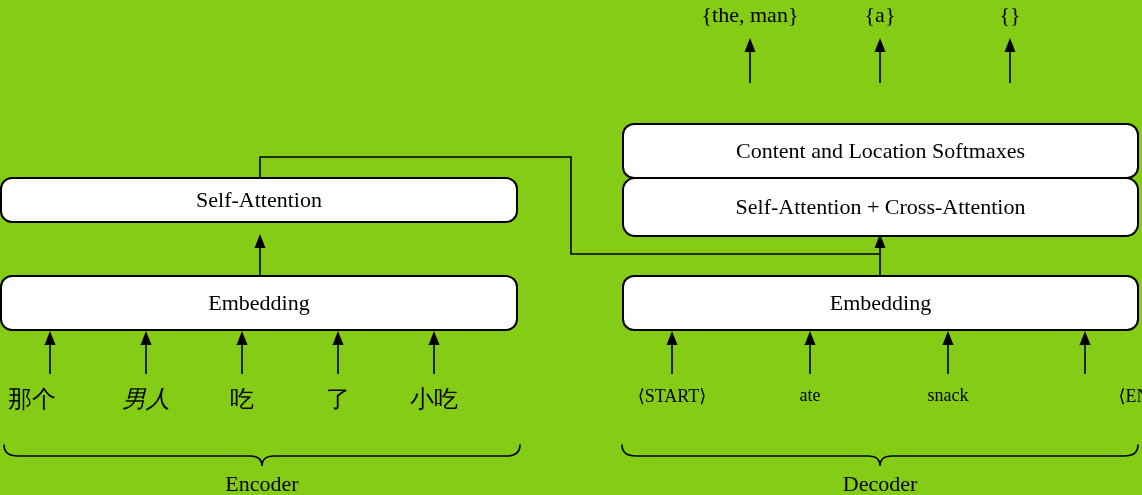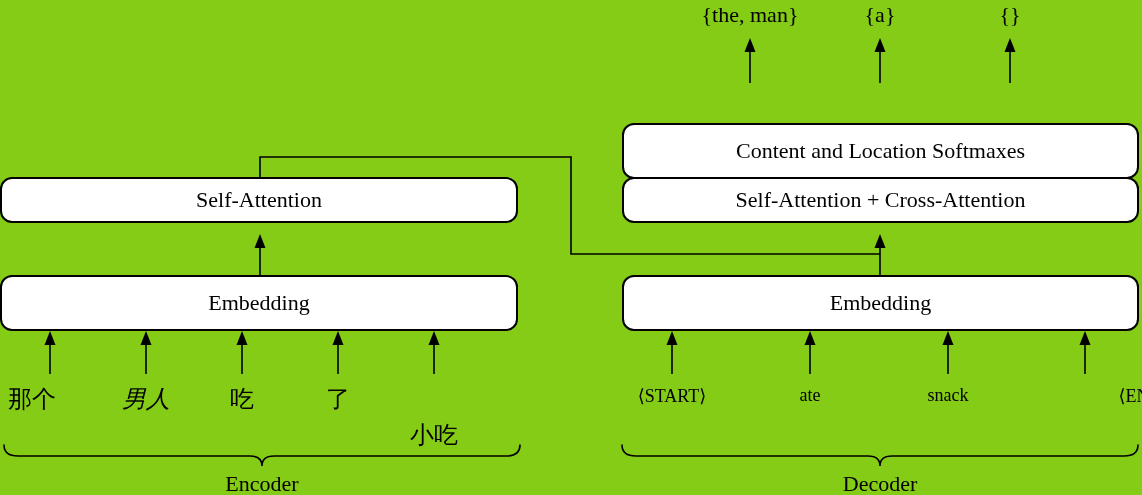--- a/index.html
+++ b/index.html
@@ -114,39 +114,39 @@
     <path stroke-width="1.6" stroke-linecap="round" d="M 622 445 Q 622 456 636 456 L 868 456 Q 880 456 880 466 Q 880 456 892 456 L 1124 456 Q 1138 456 1138 445"></path>
   </svg>
 
   <div class="output-label" style="left:750px;  top:2px;">{the, man}</div>
   <div class="output-label" style="left:880px;  top:2px;">{a}</div>
   <div class="output-label" style="left:1010px; top:2px;">{}</div>
 
   <div class="box" style="left:622px; top:83px;  width:517px; height:56px;margin-top:40px;">
     <span>Content and Location Softmaxes</span>
   </div>
-  <div class="box" style="left:622px; top:177px; width:517px; height:46px;">
+  <div class="box" style="left:622px; top:177px; width:517px; height:60px;border-radius:13px;">
     <span>Self-Attention + Cross-Attention</span>
   </div>
   <div class="box" style="left:622px; top:275px; width:517px; height:56px;">
     <span>Embedding</span>
   </div>
 
   <div class="box" style="left:0px; top:177px; width:518px; height:46px;">
     <span>Self-Attention</span>
   </div>
   <div class="box" style="left:0px; top:275px; width:518px; height:56px;">
     <span>Embedding</span>
   </div>
 
   <div class="token token-zh" style="left:32px;  top:383px;">那个</div>
   <div class="token token-zh" style="left:146px; top:383px;font-style:italic;">男人</div>
   <div class="token token-zh" style="left:242px; top:383px;">吃</div>
   <div class="token token-zh" style="left:338px; top:383px;">了</div>
-  <div class="token token-zh" style="left:434px; top:383px;margin-top:36px;">小吃</div>
+  <div class="token token-zh" style="left:434px; top:383px;">小吃</div>
 
   <div class="token" style="left:672px;  top:385px;">⟨START⟩</div>
   <div class="token" style="left:810px;  top:385px;">ate</div>
   <div class="token" style="left:948px;  top:385px;">snack</div>
   <div class="token" style="left:1144px; top:385px;">⟨END⟩</div>
 
   <div class="brace-label" style="left:262px; top:471px;">Encoder</div>
   <div class="brace-label" style="left:880px; top:471px;">Decoder</div>
 
 </div>

